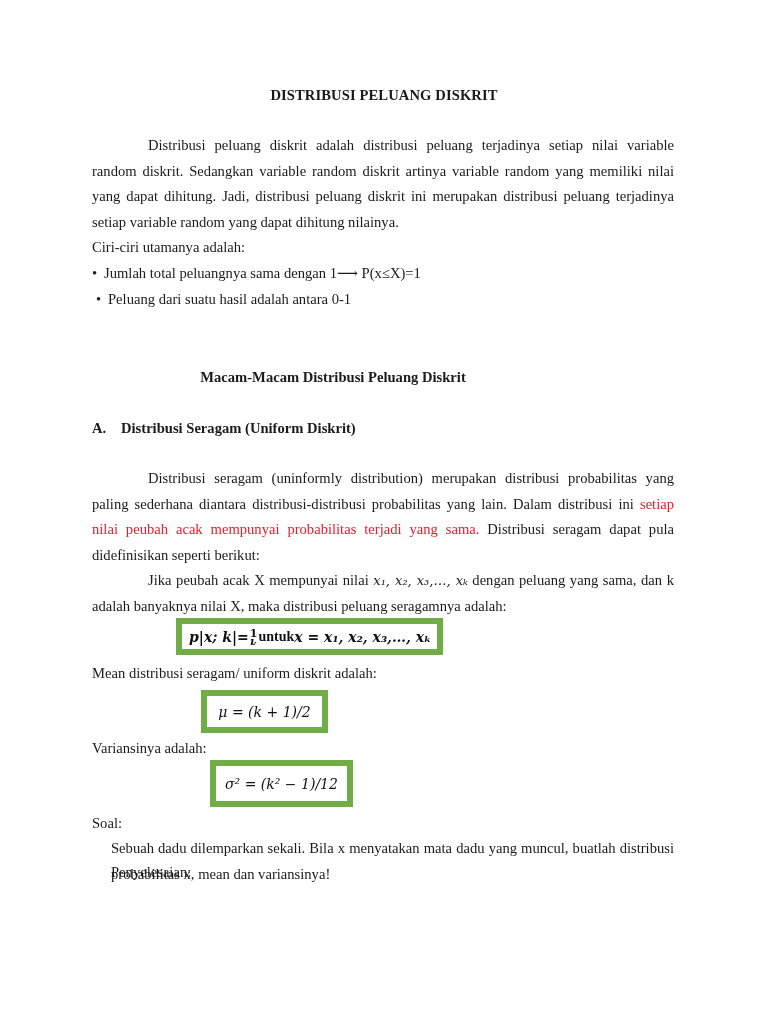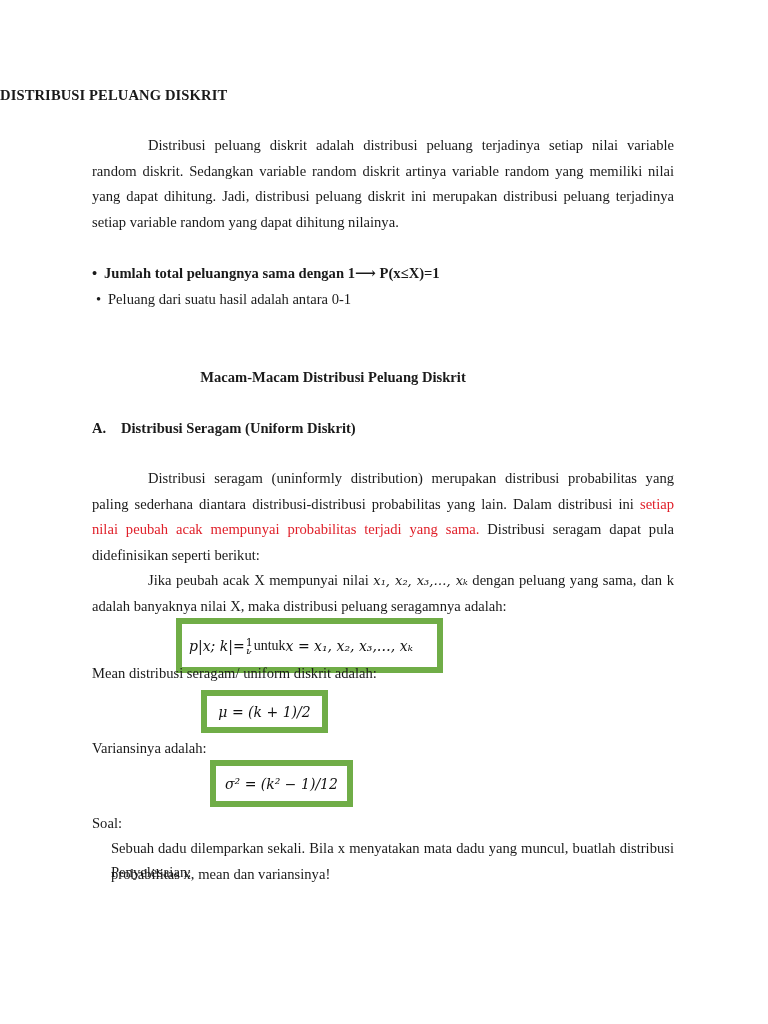--- a/index.html
+++ b/index.html
@@ -5,21 +5,21 @@
   html, body { margin: 0; padding: 0; background: #ffffff; }
   body {
     width: 768px; height: 1024px; overflow: hidden; position: relative;
     font-family: "Liberation Serif", "DejaVu Serif", serif;
     color: #1a1a1a;
     font-size: 14.6px;
   }
   .page { position: absolute; left: 0; top: 0; width: 768px; height: 1024px; }
   .abs { position: absolute; white-space: nowrap; }
   .title {
-    left: 0; width: 768px; top: 87px;
+    left: 0; width: 768px; text-align: center; top: 87px;
     font-weight: bold; font-size: 14.6px; letter-spacing: 0.1px;
   }
   .para {
     position: absolute; left: 92px; width: 582px;
     line-height: 25.5px; text-align: justify; text-align-last: left;
   }
   .para .indent { display: inline-block; width: 56px; }
   .line { position: absolute; left: 92px; white-space: nowrap; line-height: 25.5px; }
   .red { color: #e0202a; }
   .center-bold { left: 0; width: 666px; text-align: center; font-weight: bold; }
@@ -36,35 +36,36 @@
 </style>
 </head>
 <body>
 
 <div class="page">
 
   <div class="abs title">DISTRIBUSI PELUANG DISKRIT</div>
 
   <div class="para" style="top:133px;"><span class="indent"></span><span>Distribusi peluang diskrit adalah distribusi peluang terjadinya setiap nilai variable random diskrit. Sedangkan variable random diskrit artinya variable random yang memiliki nilai yang dapat dihitung. Jadi, distribusi peluang diskrit ini merupakan distribusi peluang terjadinya setiap variable random yang dapat dihitung nilainya.</span></div>
 
+  <div class="line" style="top:235px;">Ciri-ciri utamanya adalah:</div>
 
-  <div class="line" style="top:261px;font-weight:bold;"><span class="bullet-dot">•</span><span>Jumlah total peluangnya sama dengan 1⟶ P(x≤X)=1</span></div>
+  <div class="line" style="top:261px;"><span class="bullet-dot">•</span><span>Jumlah total peluangnya sama dengan 1⟶ P(x≤X)=1</span></div>
   <div class="line" style="top:287px; left:96px;"><span class="bullet-dot">•</span><span>Peluang dari suatu hasil adalah antara 0-1</span></div>
 
   <div class="abs center-bold" style="top:369px;">Macam-Macam Distribusi Peluang Diskrit</div>
 
   <div class="abs" style="top:420px; left:92px; font-weight:bold;">
     <span style="display:inline-block; width:29px;">A.</span><span>Distribusi Seragam (Uniform Diskrit)</span>
   </div>
 
   <div class="para" style="top:466px;"><span class="indent"></span><span>Distribusi seragam (uninformly distribution) merupakan distribusi probabilitas yang paling sederhana diantara distribusi-distribusi probabilitas yang lain. Dalam distribusi ini </span><span class="red">setiap nilai peubah acak mempunyai probabilitas terjadi yang sama.</span><span> Distribusi seragam dapat pula didefinisikan seperti berikut:</span></div>
 
   <div class="para" style="top:568px;"><span class="indent"></span><span>Jika peubah acak X mempunyai nilai </span><i style="font-family:'DejaVu Serif',serif; font-size:13px;">x₁, x₂, x₃,…, xₖ</i><span> dengan peluang yang sama, dan k adalah banyaknya nilai X, maka distribusi peluang seragamnya adalah:</span></div>
 
-  <div class="box" style="left:176px; top:618px; width:267px; height:55px; padding-left:7px;">
+  <div class="box" style="left:176px; top:618px; width:267px; height:37px; padding-left:7px;font-weight:bold;">
     <span>p|x; k|=</span>
     <span class="frac">
         <span>1</span>
         <span>k</span>
       </span>
     <span class="up" style="font-family:'Liberation Serif',serif;">untuk</span>
     <span>x = x₁, x₂, x₃,…, xₖ</span>
   </div>
 
   <div class="line" style="top:661px;">Mean distribusi seragam/ uniform diskrit adalah:</div>

